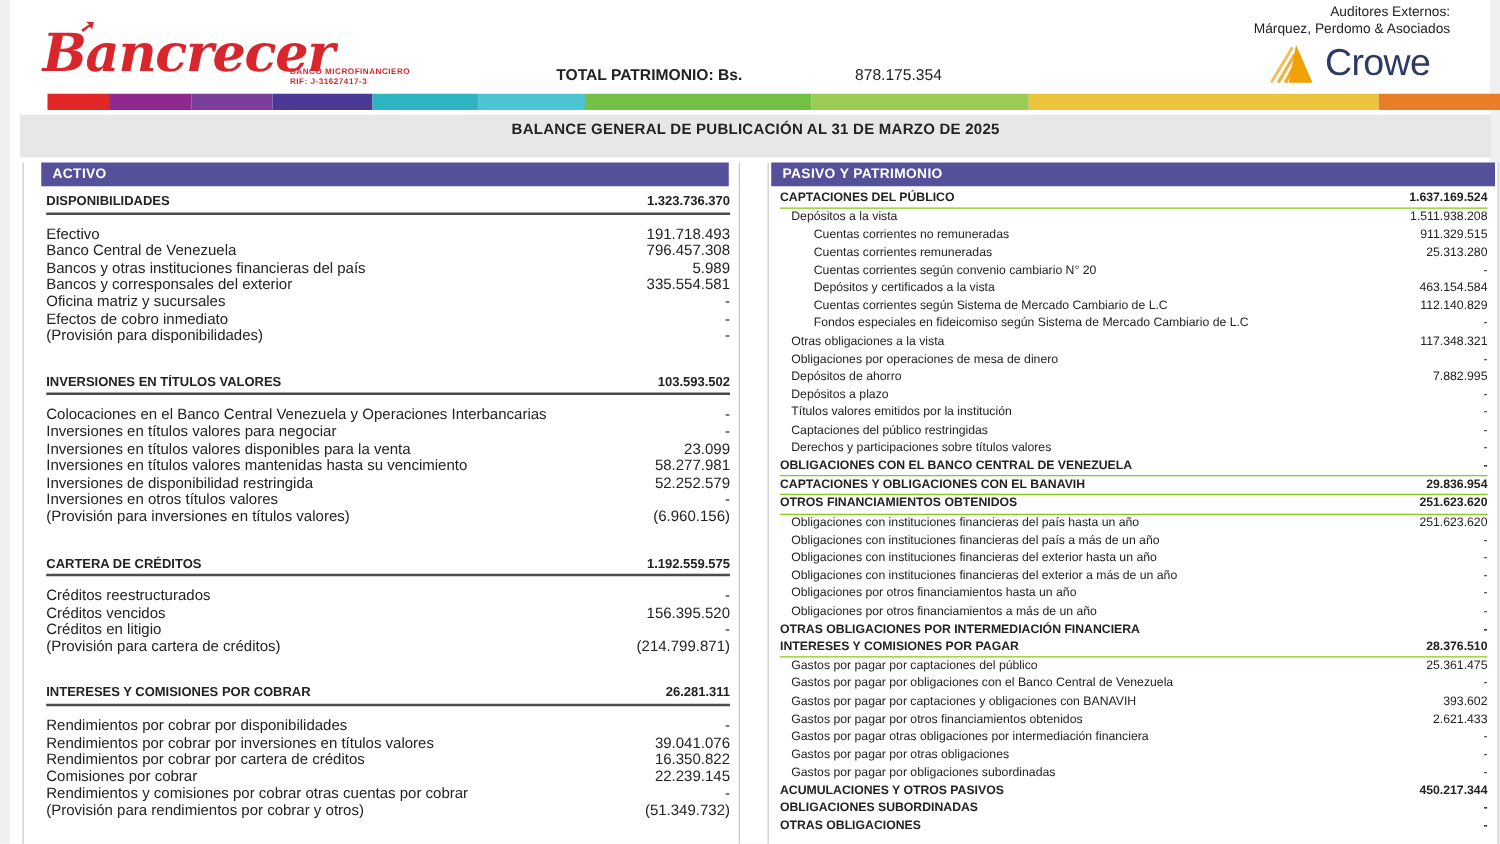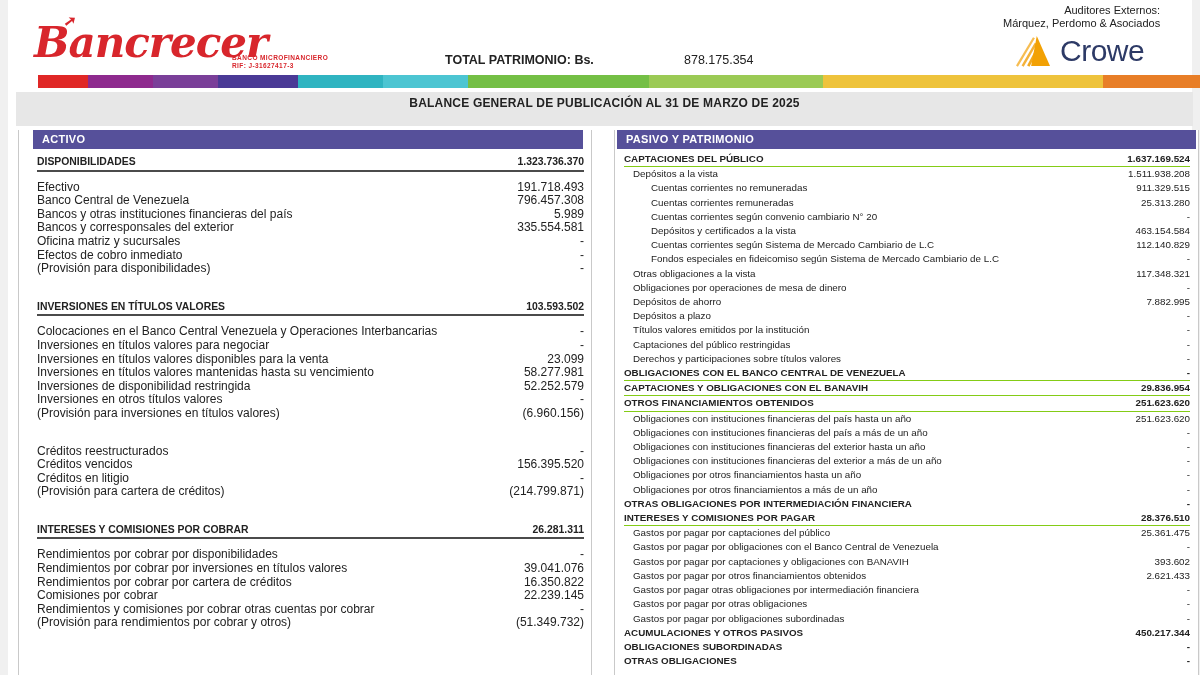--- a/index.html
+++ b/index.html
@@ -174,20 +174,24 @@
           <div class="row r">
             <span class="lab">Inversiones en otros títulos valores</span>
             <span class="val">-</span>
           </div>
           <div class="row r">
             <span class="lab">(Provisión para inversiones en títulos valores)</span>
             <span class="val">(6.960.156)</span>
           </div>
         </div>
         <div class="lsec">
+          <div class="row sec-head">
+            <span class="lab">CARTERA DE CRÉDITOS</span>
+            <span class="val">1.192.559.575</span>
+          </div>
           <div class="row r">
             <span class="lab">Créditos reestructurados</span>
             <span class="val">-</span>
           </div>
           <div class="row r">
             <span class="lab">Créditos vencidos</span>
             <span class="val">156.395.520</span>
           </div>
           <div class="row r">
             <span class="lab">Créditos en litigio</span>

